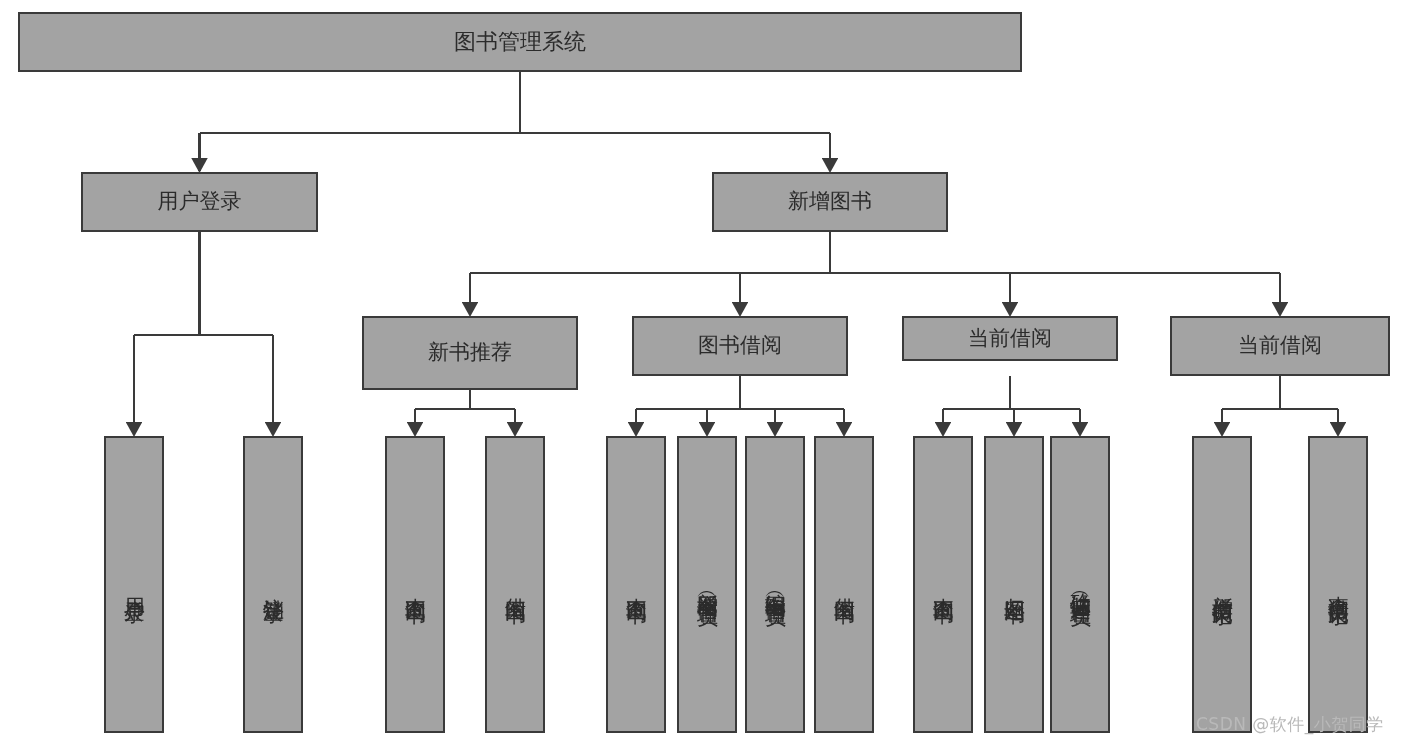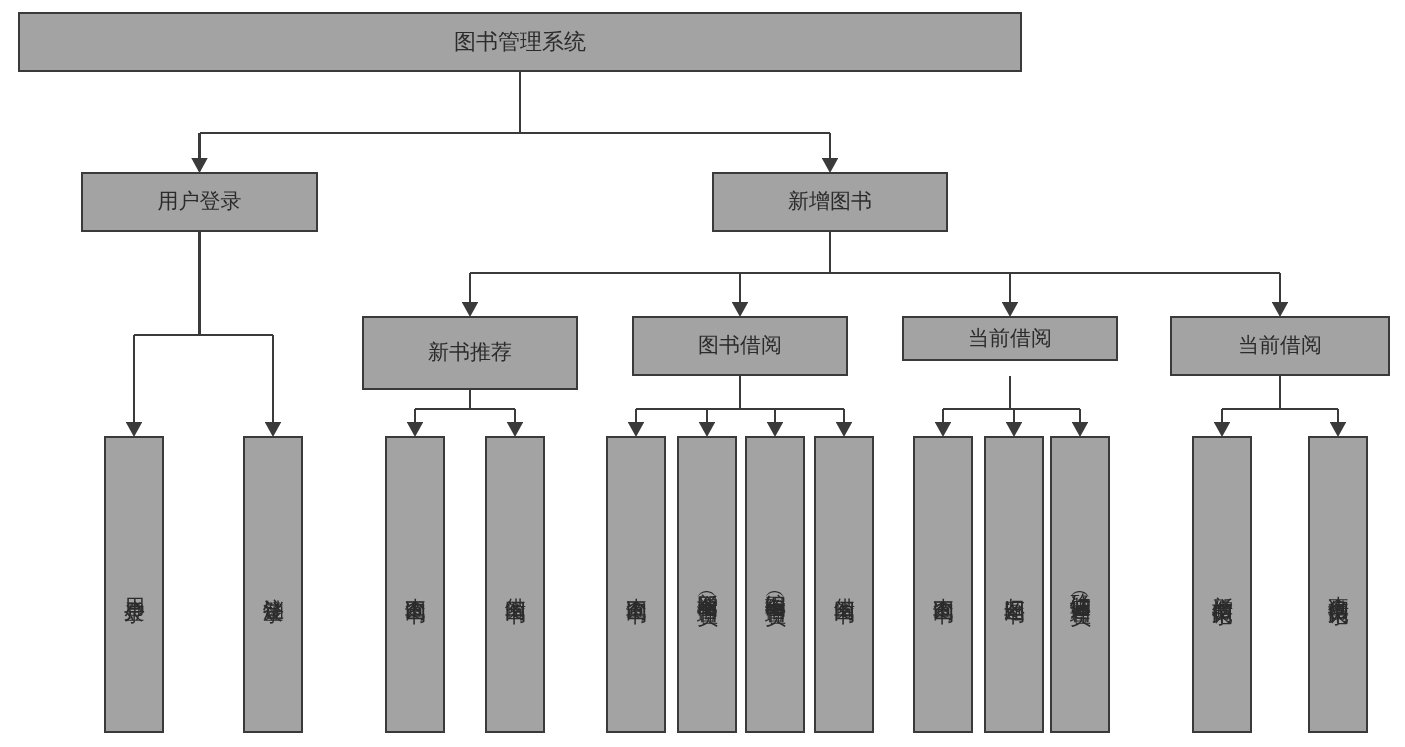--- a/index.html
+++ b/index.html
@@ -152,13 +152,14 @@
         <span class="label">确认归还（管理员）</span>
       </div>
       <div class="node leaf" style="left: 1192px; top: 436px; width: 60px; height: 297px;">
         <span class="label">新增借阅记录</span>
       </div>
       <div class="node leaf" style="left: 1308px; top: 436px; width: 60px; height: 297px;">
         <span class="label">查询借阅记录</span>
       </div>
     </div>
 
+  <div class="watermark" style="left:1196px;top:713px;">CSDN @软件_小贺同学</div>
 </div>
 
 </body></html>

